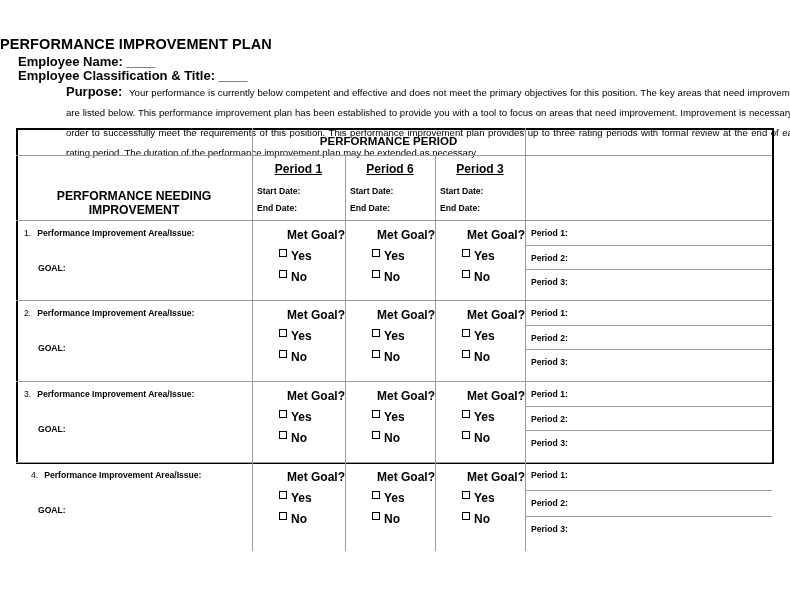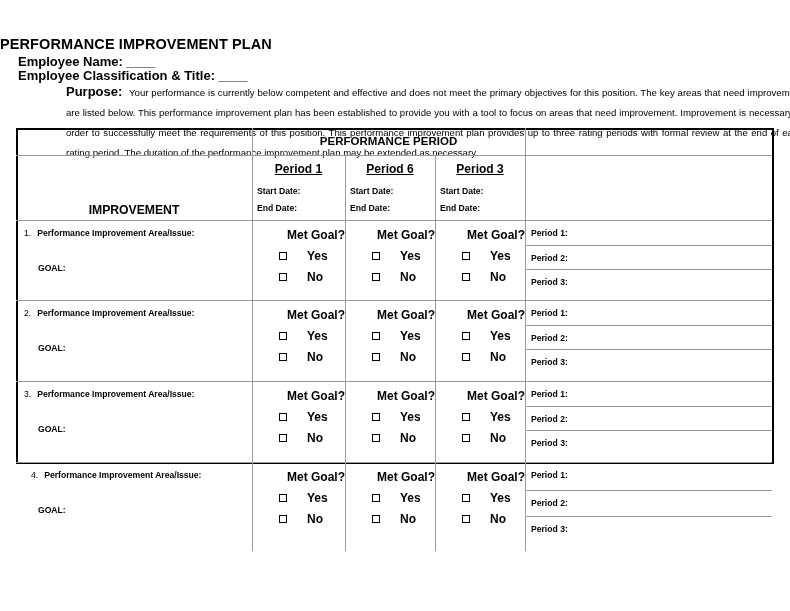--- a/index.html
+++ b/index.html
@@ -41,21 +41,21 @@
   .date-label {
     font-weight: bold; font-size: 8.6px;
   }
   .big-head {
     font-weight: bold; font-size: 12.2px; text-align: center; line-height: 14px;
   }
   .area-label { font-weight: bold; font-size: 8.6px; }
   .area-label .num { font-weight: normal; margin-right: 6px; }
   .goal-label { font-weight: bold; font-size: 8.6px; }
   .met-goal { font-weight: bold; font-size: 12px; text-align: right; }
-  .opt { font-weight: bold; font-size: 12px; display: flex; align-items: center; gap: 20px; }
+  .opt { font-weight: bold; font-size: 12px; display: flex; gap: 4px; }
   .box {
     display: inline-block; width: 8px; height: 8px;
     border: 1.3px solid #000; box-sizing: border-box;
   }
   .sc-label { font-weight: bold; font-size: 8.6px; }
 </style>
 </head>
 <body>
 
 <div class="title">PERFORMANCE IMPROVEMENT PLAN</div>
@@ -67,20 +67,21 @@
     <div class="line-v" style="left: 234px; top: -2px; height: 423px;"></div>
     <div class="line-v" style="left: 507px; top: -2px; height: 423px;"></div>
     <div class="line-h" style="left: -2px; top: 25px; width: 756px;"></div>
     <div class="line-v" style="left: 327px; top: 25px; height: 396px;"></div>
     <div class="line-v" style="left: 417px; top: 25px; height: 396px;"></div>
     <div class="line-h" style="left: -2px; top: 90px; width: 756px;"></div>
     <div class="line-h" style="left: -2px; top: 170px; width: 756px;"></div>
     <div class="line-h" style="left: -2px; top: 251px; width: 756px;"></div>
     <div class="line-h" style="left: -2px; top: 332px; width: 756px;"></div>
     <div class="cell perf-period" style="left: 234px; top: 5px; width: 273px;">PERFORMANCE PERIOD</div>
+    <div class="cell big-head" style="left: -2px; top: 59px; width: 236px;">PERFORMANCE NEEDING</div>
     <div class="cell big-head" style="left: -2px; top: 73px; width: 236px;">IMPROVEMENT</div>
     <div class="cell period-head" style="left: 234px; top: 32px; width: 93px; text-align: center;">Period 1</div>
     <div class="cell date-label" style="left: 239px; top: 56px;">Start Date:</div>
     <div class="cell date-label" style="left: 239px; top: 73px;">End Date:</div>
     <div class="cell period-head" style="left: 327px; top: 32px; width: 90px;">Period 6</div>
     <div class="cell date-label" style="left: 332px; top: 56px;">Start Date:</div>
     <div class="cell date-label" style="left: 332px; top: 73px;">End Date:</div>
     <div class="cell period-head" style="left: 417px; top: 32px; width: 90px;">Period 3</div>
     <div class="cell date-label" style="left: 422px; top: 56px;">Start Date:</div>
     <div class="cell date-label" style="left: 422px; top: 73px;">End Date:</div>

